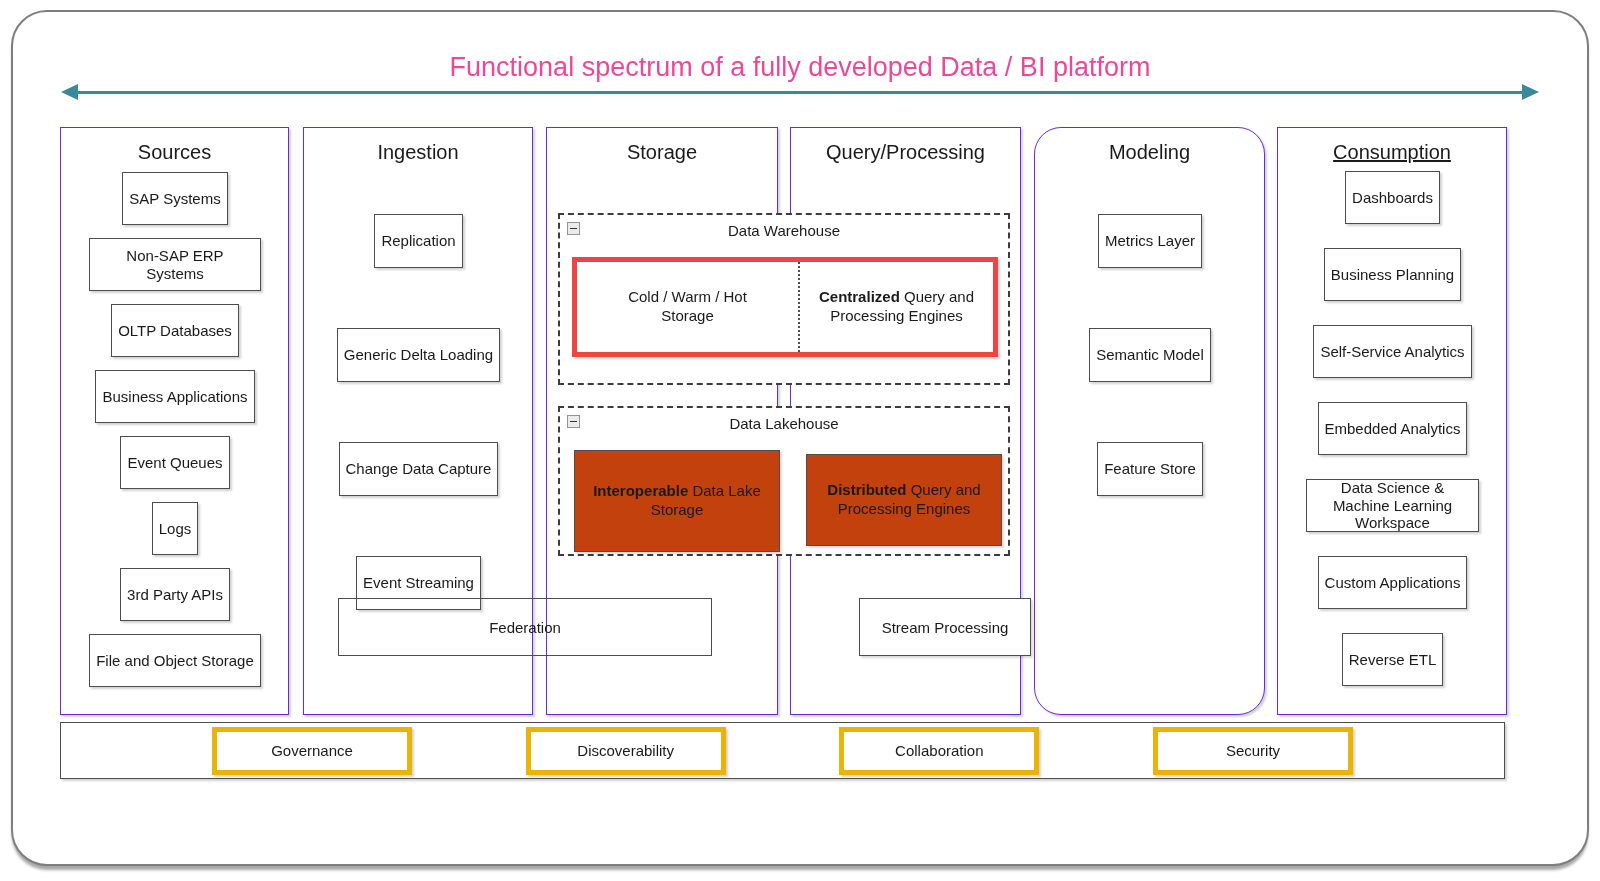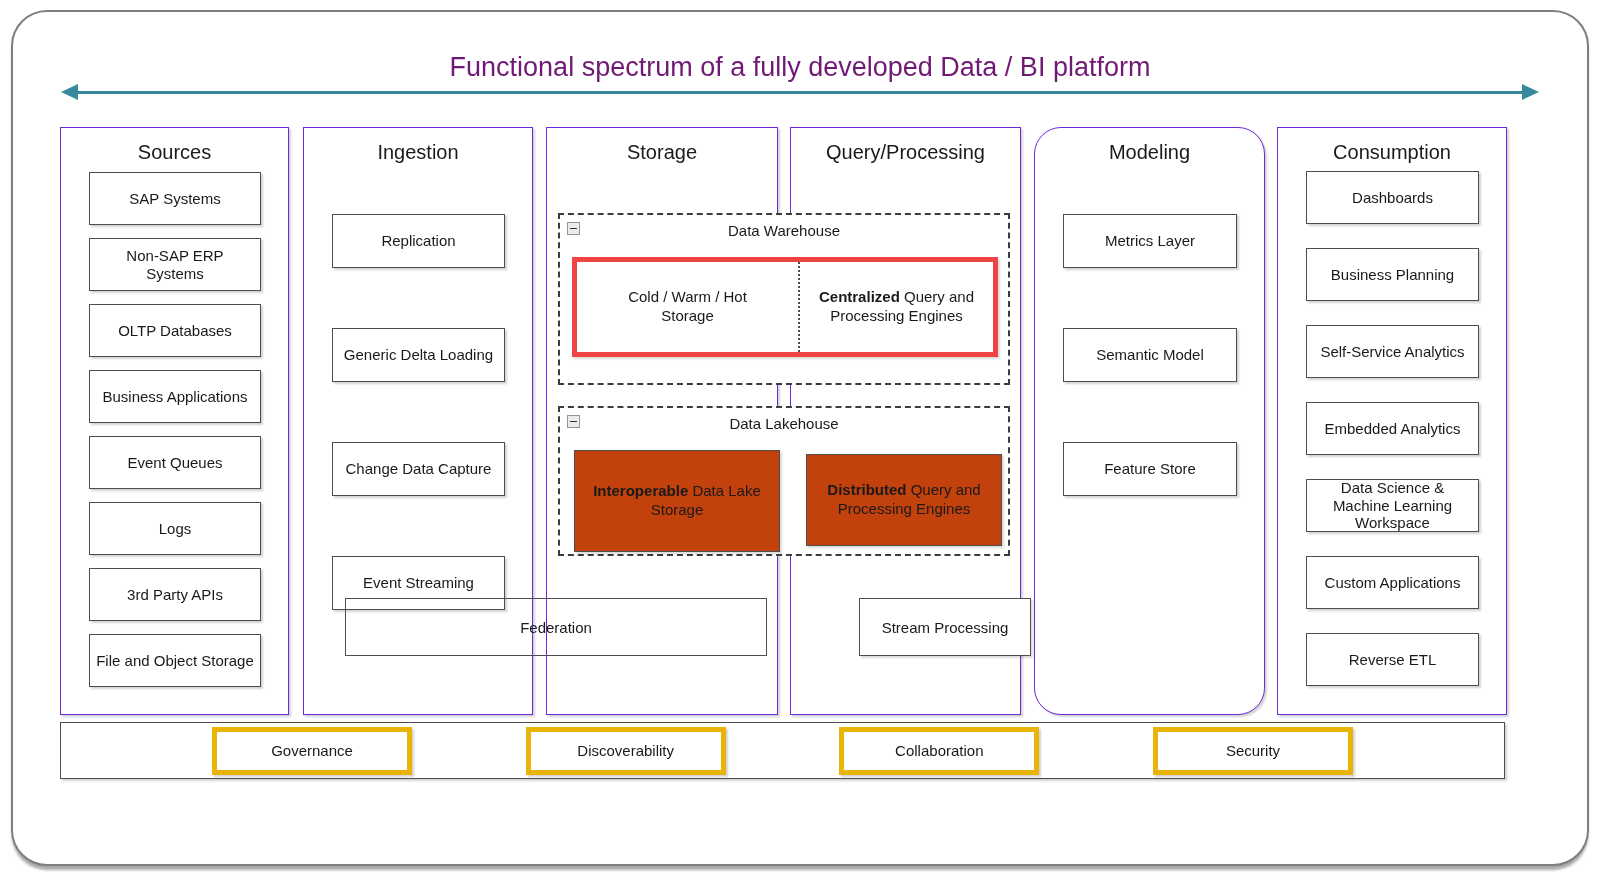--- a/index.html
+++ b/index.html
@@ -1,32 +1,32 @@
 <!DOCTYPE html>
 <html><head>
 <meta charset="utf-8">
 <style>
   html,body{margin:0;padding:0;background:#ffffff;}
   body{width:1600px;height:881px;position:relative;font-family:"Liberation Sans","DejaVu Sans",sans-serif;color:#1a1a1a;}
   .frame{position:absolute;left:11px;top:10px;width:1574px;height:852px;border:2px solid #7e7e7e;border-radius:36px;background:#fff;box-shadow:0 5px 3px -1px rgba(0,0,0,0.35);}
-  .title{position:absolute;left:0;top:52px;width:100%;text-align:center;font-size:27px;color:#701a75;}
+  .title{position:absolute;left:0;top:52px;width:100%;text-align:center;font-size:27px;color:#ec4899;}
   .spectrum-arrow{position:absolute;left:78px;top:91px;width:1444px;height:3px;background:#38899c;}
   .spectrum-arrow::before{content:"";position:absolute;left:-17px;top:-7px;width:0;height:0;border-top:8px solid transparent;border-bottom:8px solid transparent;border-right:17px solid #38899c;}
   .spectrum-arrow::after{content:"";position:absolute;right:-17px;top:-7px;width:0;height:0;border-top:8px solid transparent;border-bottom:8px solid transparent;border-left:17px solid #38899c;}
 
   .column{position:absolute;top:127px;height:586px;border:1px solid #6d28d9;background:#fff;box-shadow:2px 2px 2px rgba(0,0,0,0.18);}
   .col-0{left:60px;width:227px;}
   .col-1{left:303px;width:228px;}
   .col-2{left:546px;width:230px;}
   .col-3{left:790px;width:229px;}
   .col-4{left:1034px;width:229px;border-radius:27px;}
-  .col-5{left:1277px;width:228px;}
+  .col-5{left:1277px;width:228px;text-decoration:underline;}
   .col-header{text-align:center;padding-top:13px;font-size:20px;}
 
-  .stack{position:absolute;left:28px;right:27px;display:flex;flex-direction:column;}
+  .stack{position:absolute;left:28px;right:27px;display:flex;flex-direction:column;align-items:center;}
   .stack-tight{top:44px;gap:13px;}
   .stack-mid{top:86px;gap:60px;}
   .stack-cons{top:43px;gap:24px;}
   .node{border:1px solid #4d4d4d;background:#fff;box-shadow:2px 2px 2px rgba(0,0,0,0.18);display:flex;align-items:center;justify-content:center;text-align:center;font-size:15px;line-height:1.18;padding:2px 6px;box-sizing:border-box;}
   .h53{height:53px;}
   .h54{height:54px;}
 
   .overlay{position:absolute;border:2px dashed #3c3c3c;background:#fff;box-sizing:border-box;}
   .overlay-label{text-align:center;padding-top:7px;font-size:15px;}
   .warehouse{left:558px;top:213px;width:452px;height:172px;}
@@ -37,21 +37,21 @@
   .wh-inner{position:absolute;left:12px;top:42px;width:426px;height:100px;border:5px solid #ef4444;display:flex;box-sizing:border-box;box-shadow:2px 2px 2px rgba(0,0,0,0.15);}
   .wh-cell{flex:1;display:flex;align-items:center;justify-content:center;text-align:center;font-size:15px;line-height:1.25;}
   .wh-cell-left{border-right:2px dotted #4d4d4d;padding:0 30px;}
   .wh-cell-right{padding:0 16px;}
 
   .lh-box{position:absolute;border:1px solid #4d4d4d;background:#c2410c;box-shadow:2px 2px 2px rgba(0,0,0,0.15);display:flex;align-items:center;justify-content:center;text-align:center;font-size:15px;line-height:1.25;box-sizing:border-box;}
   .lh-left{left:14px;top:42px;width:206px;height:102px;padding:0 12px;}
   .lh-right{left:246px;top:46px;width:196px;height:92px;padding:0 10px;}
 
   .span-box{position:absolute;border:1px solid #4d4d4d;display:flex;align-items:center;justify-content:center;text-align:center;font-size:15px;box-sizing:border-box;}
-  .federation{left:338px;top:598px;width:422px;height:58px;background:transparent;margin-left:7px;}
+  .federation{left:338px;top:598px;width:374px;height:58px;background:transparent;}
   .stream{left:820px;top:598px;width:172px;height:58px;background:#fff;box-shadow:2px 2px 2px rgba(0,0,0,0.15);margin-left:39px;}
 
   .platform-bar{position:absolute;left:60px;top:722px;width:1445px;height:57px;border:1px solid #4d4d4d;background:#fff;box-shadow:2px 2px 2px rgba(0,0,0,0.18);display:flex;align-items:center;justify-content:space-between;padding:0 151px;box-sizing:border-box;}
   .bar-node{width:190px;height:38px;border:5px solid #eab308;background:#fff;box-shadow:2px 2px 2px rgba(0,0,0,0.18);display:flex;align-items:center;justify-content:center;font-size:15px;}
   b{font-weight:bold;}
 </style>
 </head>
 <body>
 
 <div class="frame"></div>

